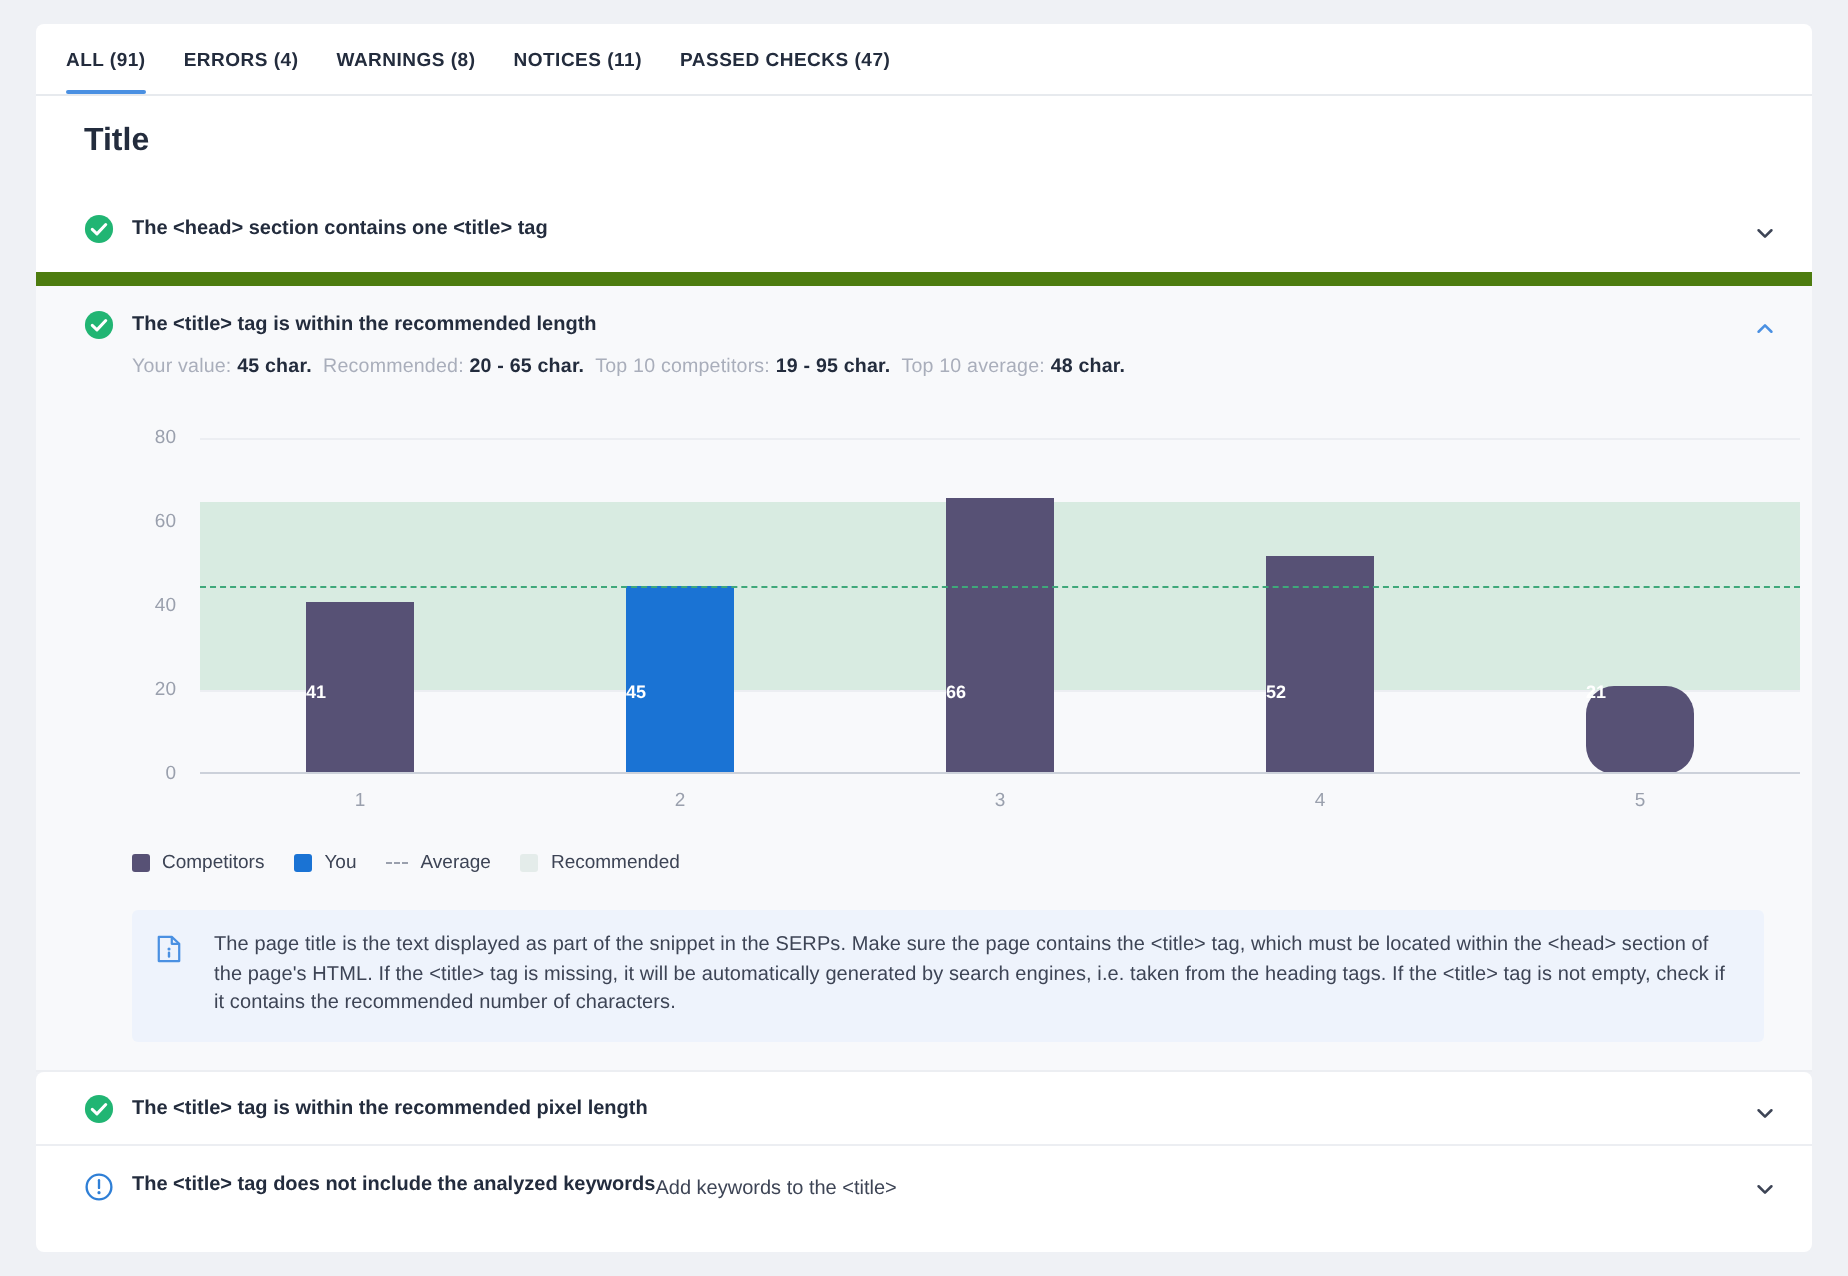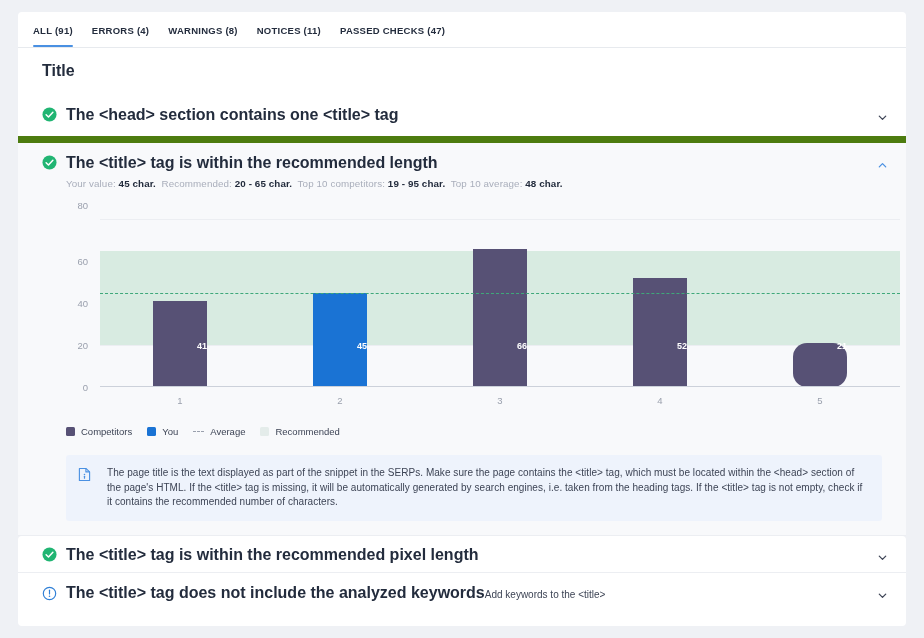--- a/index.html
+++ b/index.html
@@ -75,21 +75,21 @@
   }
   .expanded-head {
     display: flex; align-items: center;
     padding: 12px 18px 0 24px;
     height: 26px;
   }
 
   .status-icon { width: 15px; height: 15px; flex: 0 0 15px; margin-right: 9px; display:block; }
 
   .check-label {
-    font-size: 16px;
+    font-size: 10px;
     font-weight: 700;
     color: #232c3d;
     line-height: 15px;
   }
 
   .chev {
     margin-left: auto;
     width: 11px; height: 11px;
     flex: 0 0 11px;
     cursor: pointer;
@@ -146,21 +146,21 @@
     font-size: 9.5px;
     color: #9aa0ad;
     transform: translateY(-50%);
   }
   .bar {
     position: absolute;
     bottom: 0;
     width: 54px;
     display: flex;
     align-items: flex-end;
-    justify-content: flex-end;
+    justify-content: flex-start;
   }
   .bar .val {
     font-size: 9px;
     color: #ffffff;
     font-weight: 600;
     margin-bottom: 36px;
   }
   .xlabel {
     position: absolute;
     font-size: 9.5px;
@@ -287,21 +287,21 @@
               <span class="val">21</span>
             </div>
             <div class="avg-line" style="top: 81.7143px; border-top-color: rgb(63, 168, 122);"></div>
             <div class="axis-base"></div>
           </div>
         <div id="yticks">
             <div class="ytick" style="top: 184px;">0</div>
             <div class="ytick" style="top: 142.095px;">20</div>
             <div class="ytick" style="top: 100.19px;">40</div>
             <div class="ytick" style="top: 58.2857px;">60</div>
-            <div class="ytick" style="top: 2px;">80</div>
+            <div class="ytick" style="top: 16px;">80</div>
           </div>
         <div id="xlabels">
             <div class="xlabel" style="left: 111px;">1</div>
             <div class="xlabel" style="left: 271px;">2</div>
             <div class="xlabel" style="left: 431px;">3</div>
             <div class="xlabel" style="left: 591px;">4</div>
             <div class="xlabel" style="left: 751px;">5</div>
           </div>
       </div>
 

